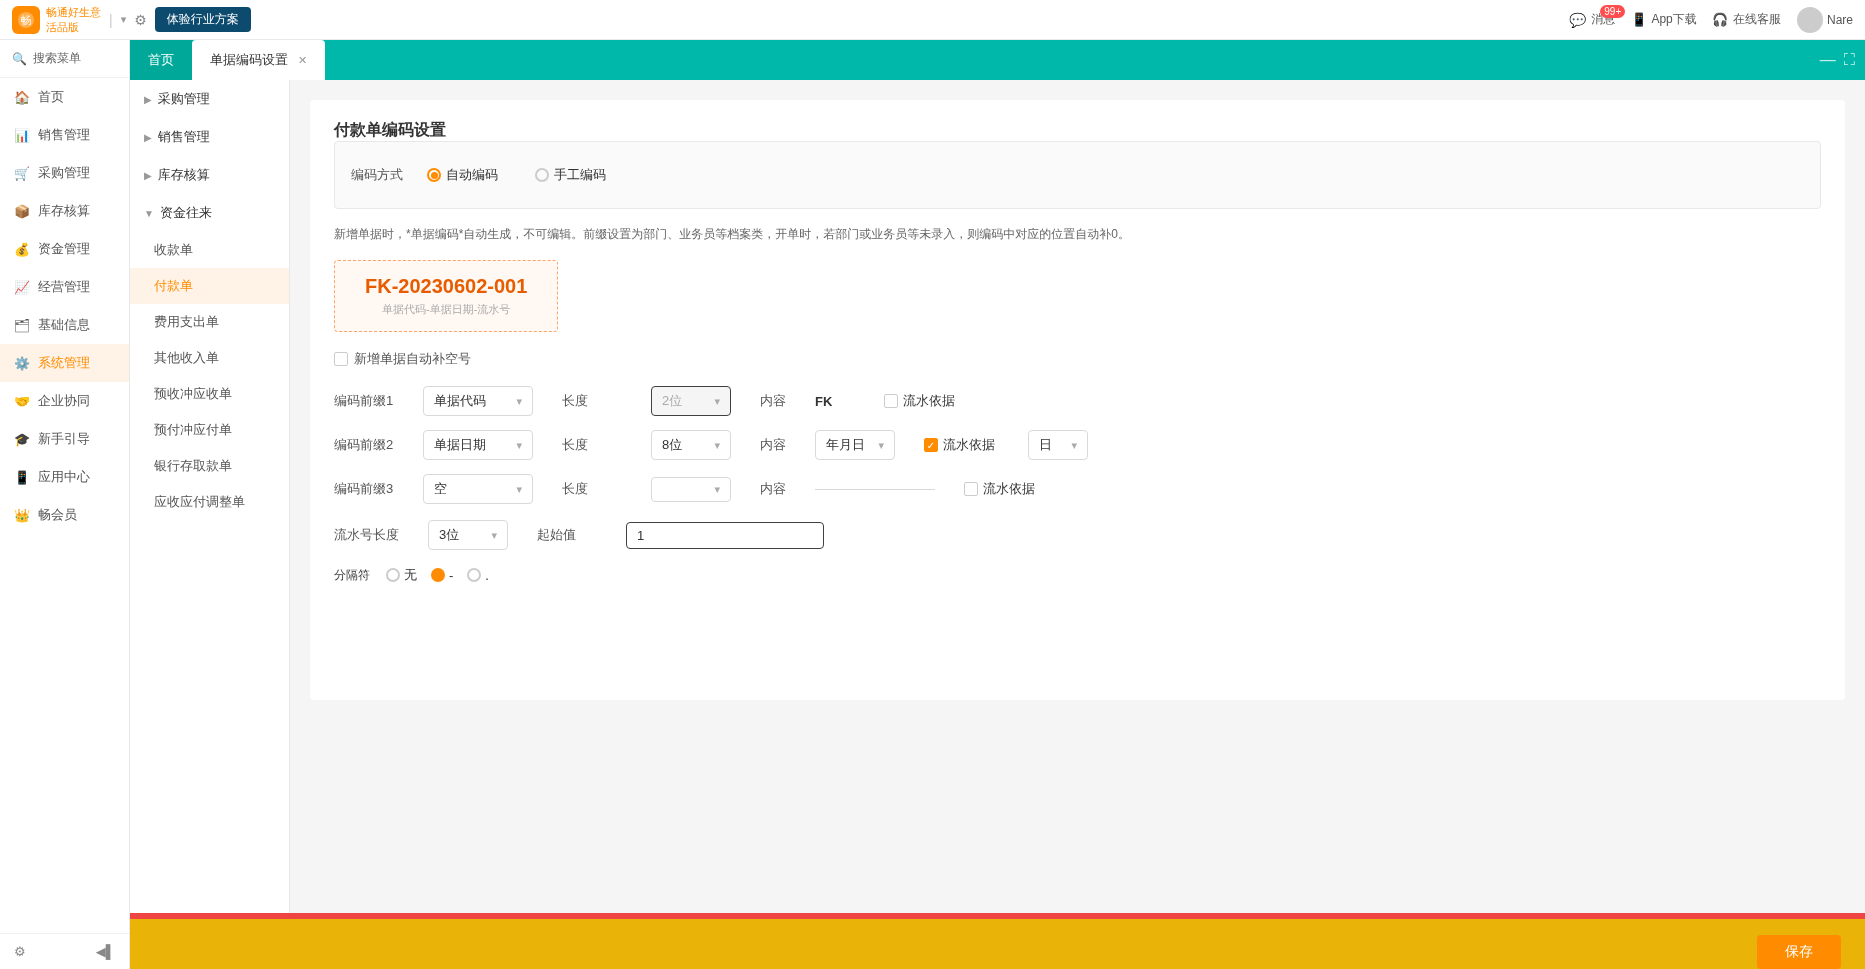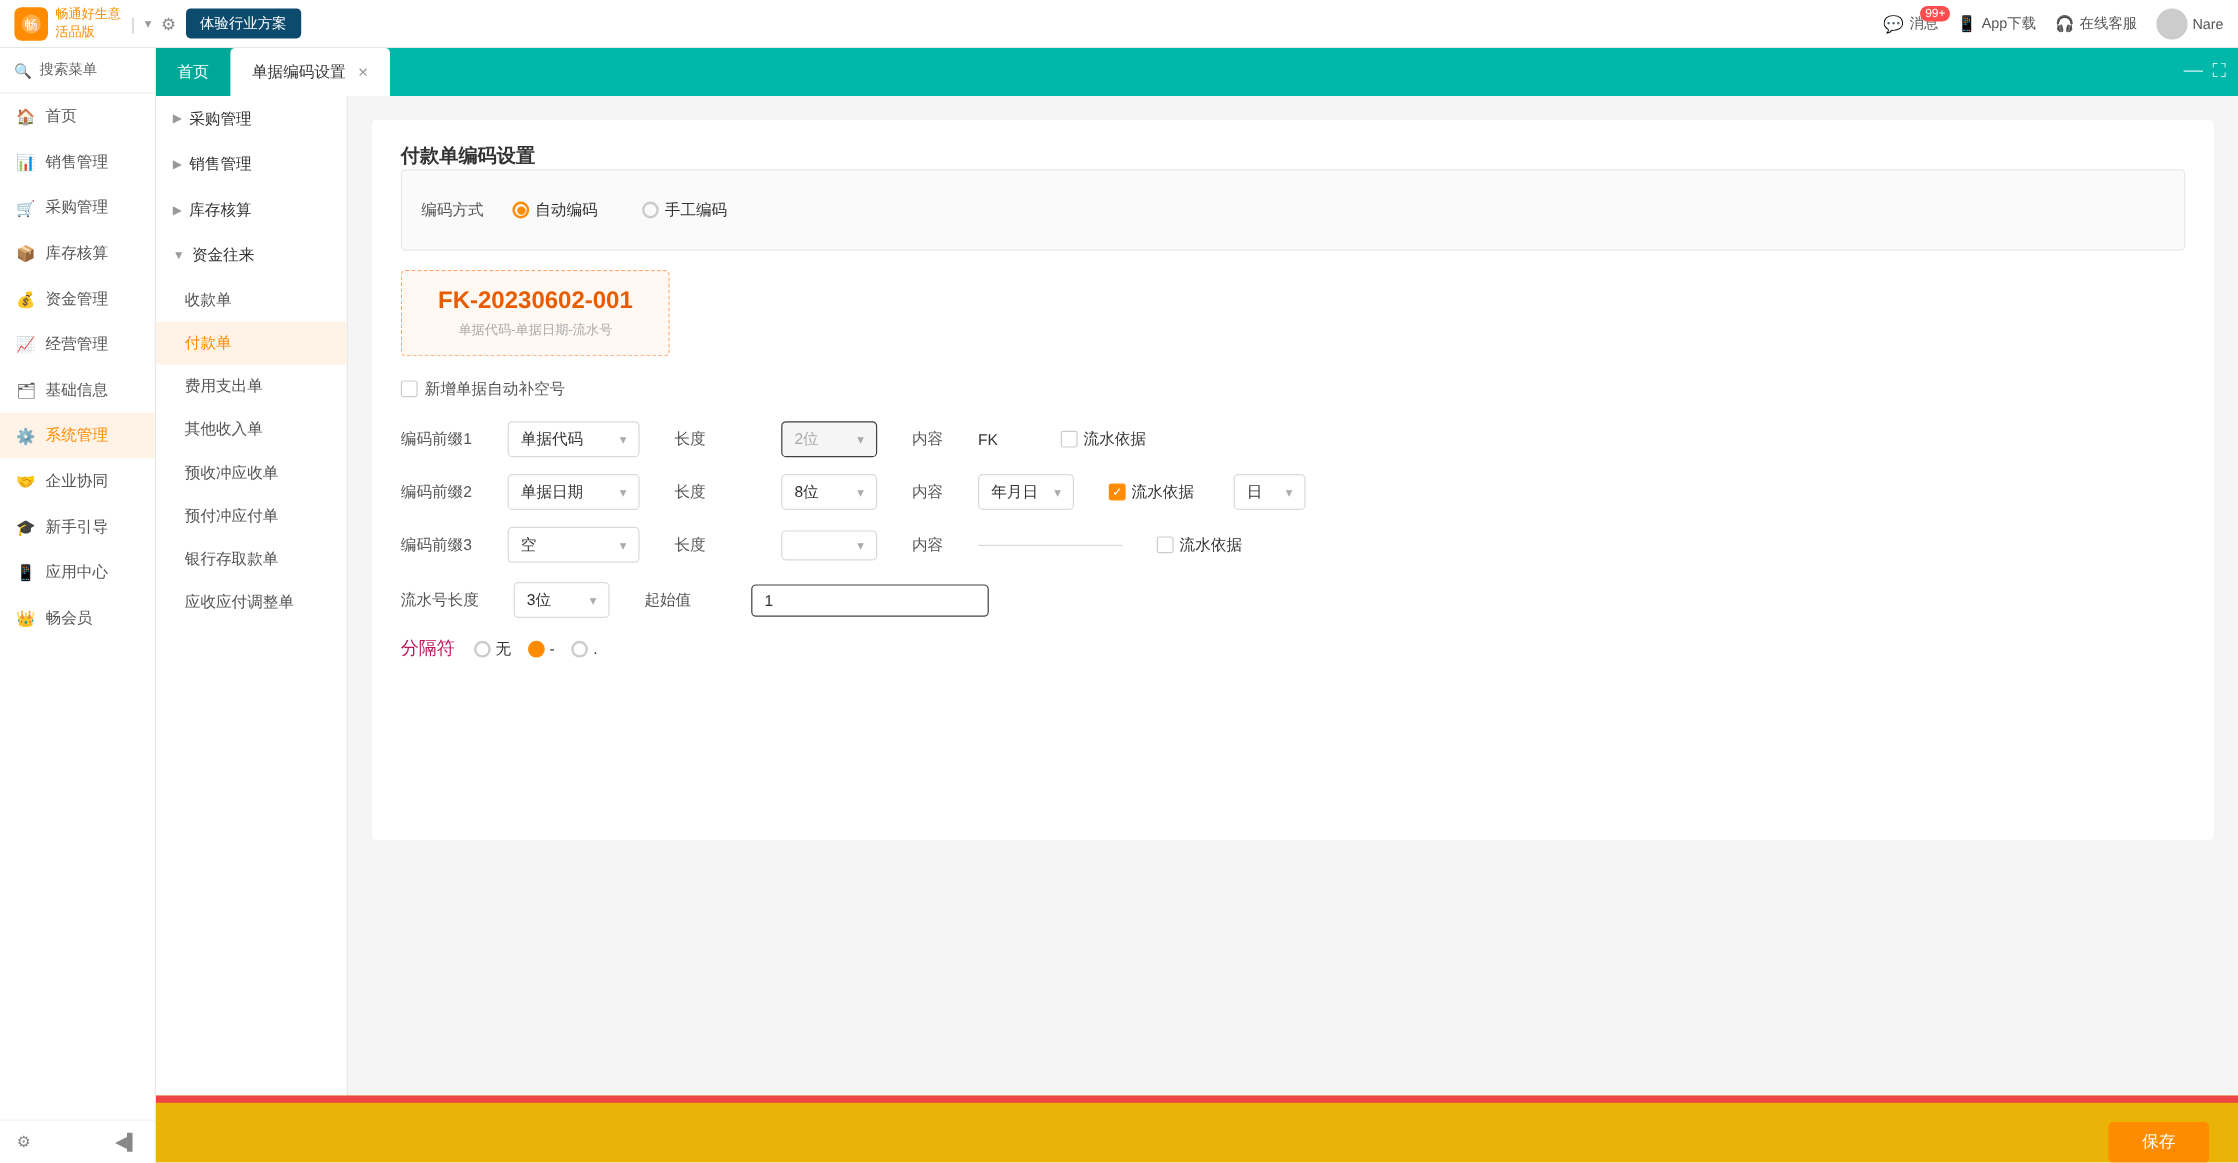--- a/index.html
+++ b/index.html
@@ -218,29 +218,29 @@
       min-width: 100px;
     }
     .form-select .arrow { color: #aaa; margin-left: 8px; font-size: 11px; }
     .form-input {
       border: 1px solid #404040; border-radius: 4px;
       padding: 5px 10px; font-size: 13px; color: #333;
       min-width: 80px; background: #fff;
     }
     .form-input.disabled { background: #f5f5f5; color: #aaa; }
     .content-label { font-size: 13px; color: #555; white-space: nowrap; }
-    .content-value { font-size: 13px; color: #333; min-width: 40px; }
+    .content-value { font-size: 13px; color: #333; min-width: 40px; font-weight: bold; }
     .waterfall-check { display: flex; align-items: center; gap: 5px; }
     .wf-checkbox { width: 14px; height: 14px; border: 1.5px solid #ff8c00; border-radius: 2px; cursor: pointer; }
     .wf-checkbox.checked { background: #ff8c00; }
     .wf-checkbox-blank { width: 14px; height: 14px; border: 1.5px solid #ccc; border-radius: 2px; cursor: pointer; }
 
     
     .separator-row { display: flex; align-items: center; gap: 16px; margin-top: 8px; }
-    .separator-label { font-size: 15px; color: #be185d; }
+    .separator-label { font-size: 12px; color: #404040; }
     .sep-radio-group { display: flex; align-items: center; gap: 14px; }
     .sep-radio-item { display: flex; align-items: center; gap: 4px; font-size: 13px; cursor: pointer; }
     .sep-circle { width: 14px; height: 14px; border-radius: 50%; border: 2px solid #ccc; }
     .sep-circle.checked { border-color: #ff8c00; background: #ff8c00; }
     .sep-circle.checked::after { content: ''; }
 
     
     .bottom-bar {
       height: 56px;
       background: #eab308;
@@ -459,20 +459,21 @@
                 <span>自动编码</span>
               </label>
               <label class="radio-item">
                 <div class="radio-circle"></div>
                 <span>手工编码</span>
               </label>
             </div>
           </div>
 
           
+          <div class="info-text">新增单据时，*单据编码*自动生成，不可编辑。前缀设置为部门、业务员等档案类，开单时，若部门或业务员等未录入，则编码中对应的位置自动补0。</div>
 
           
           <div class="code-preview">
             <div class="code-preview-main">FK-20230602-001</div>
             <div class="code-preview-sub">单据代码-单据日期-流水号</div>
           </div>
 
           
           <div class="checkbox-row">
             <div class="checkbox-box"></div>

